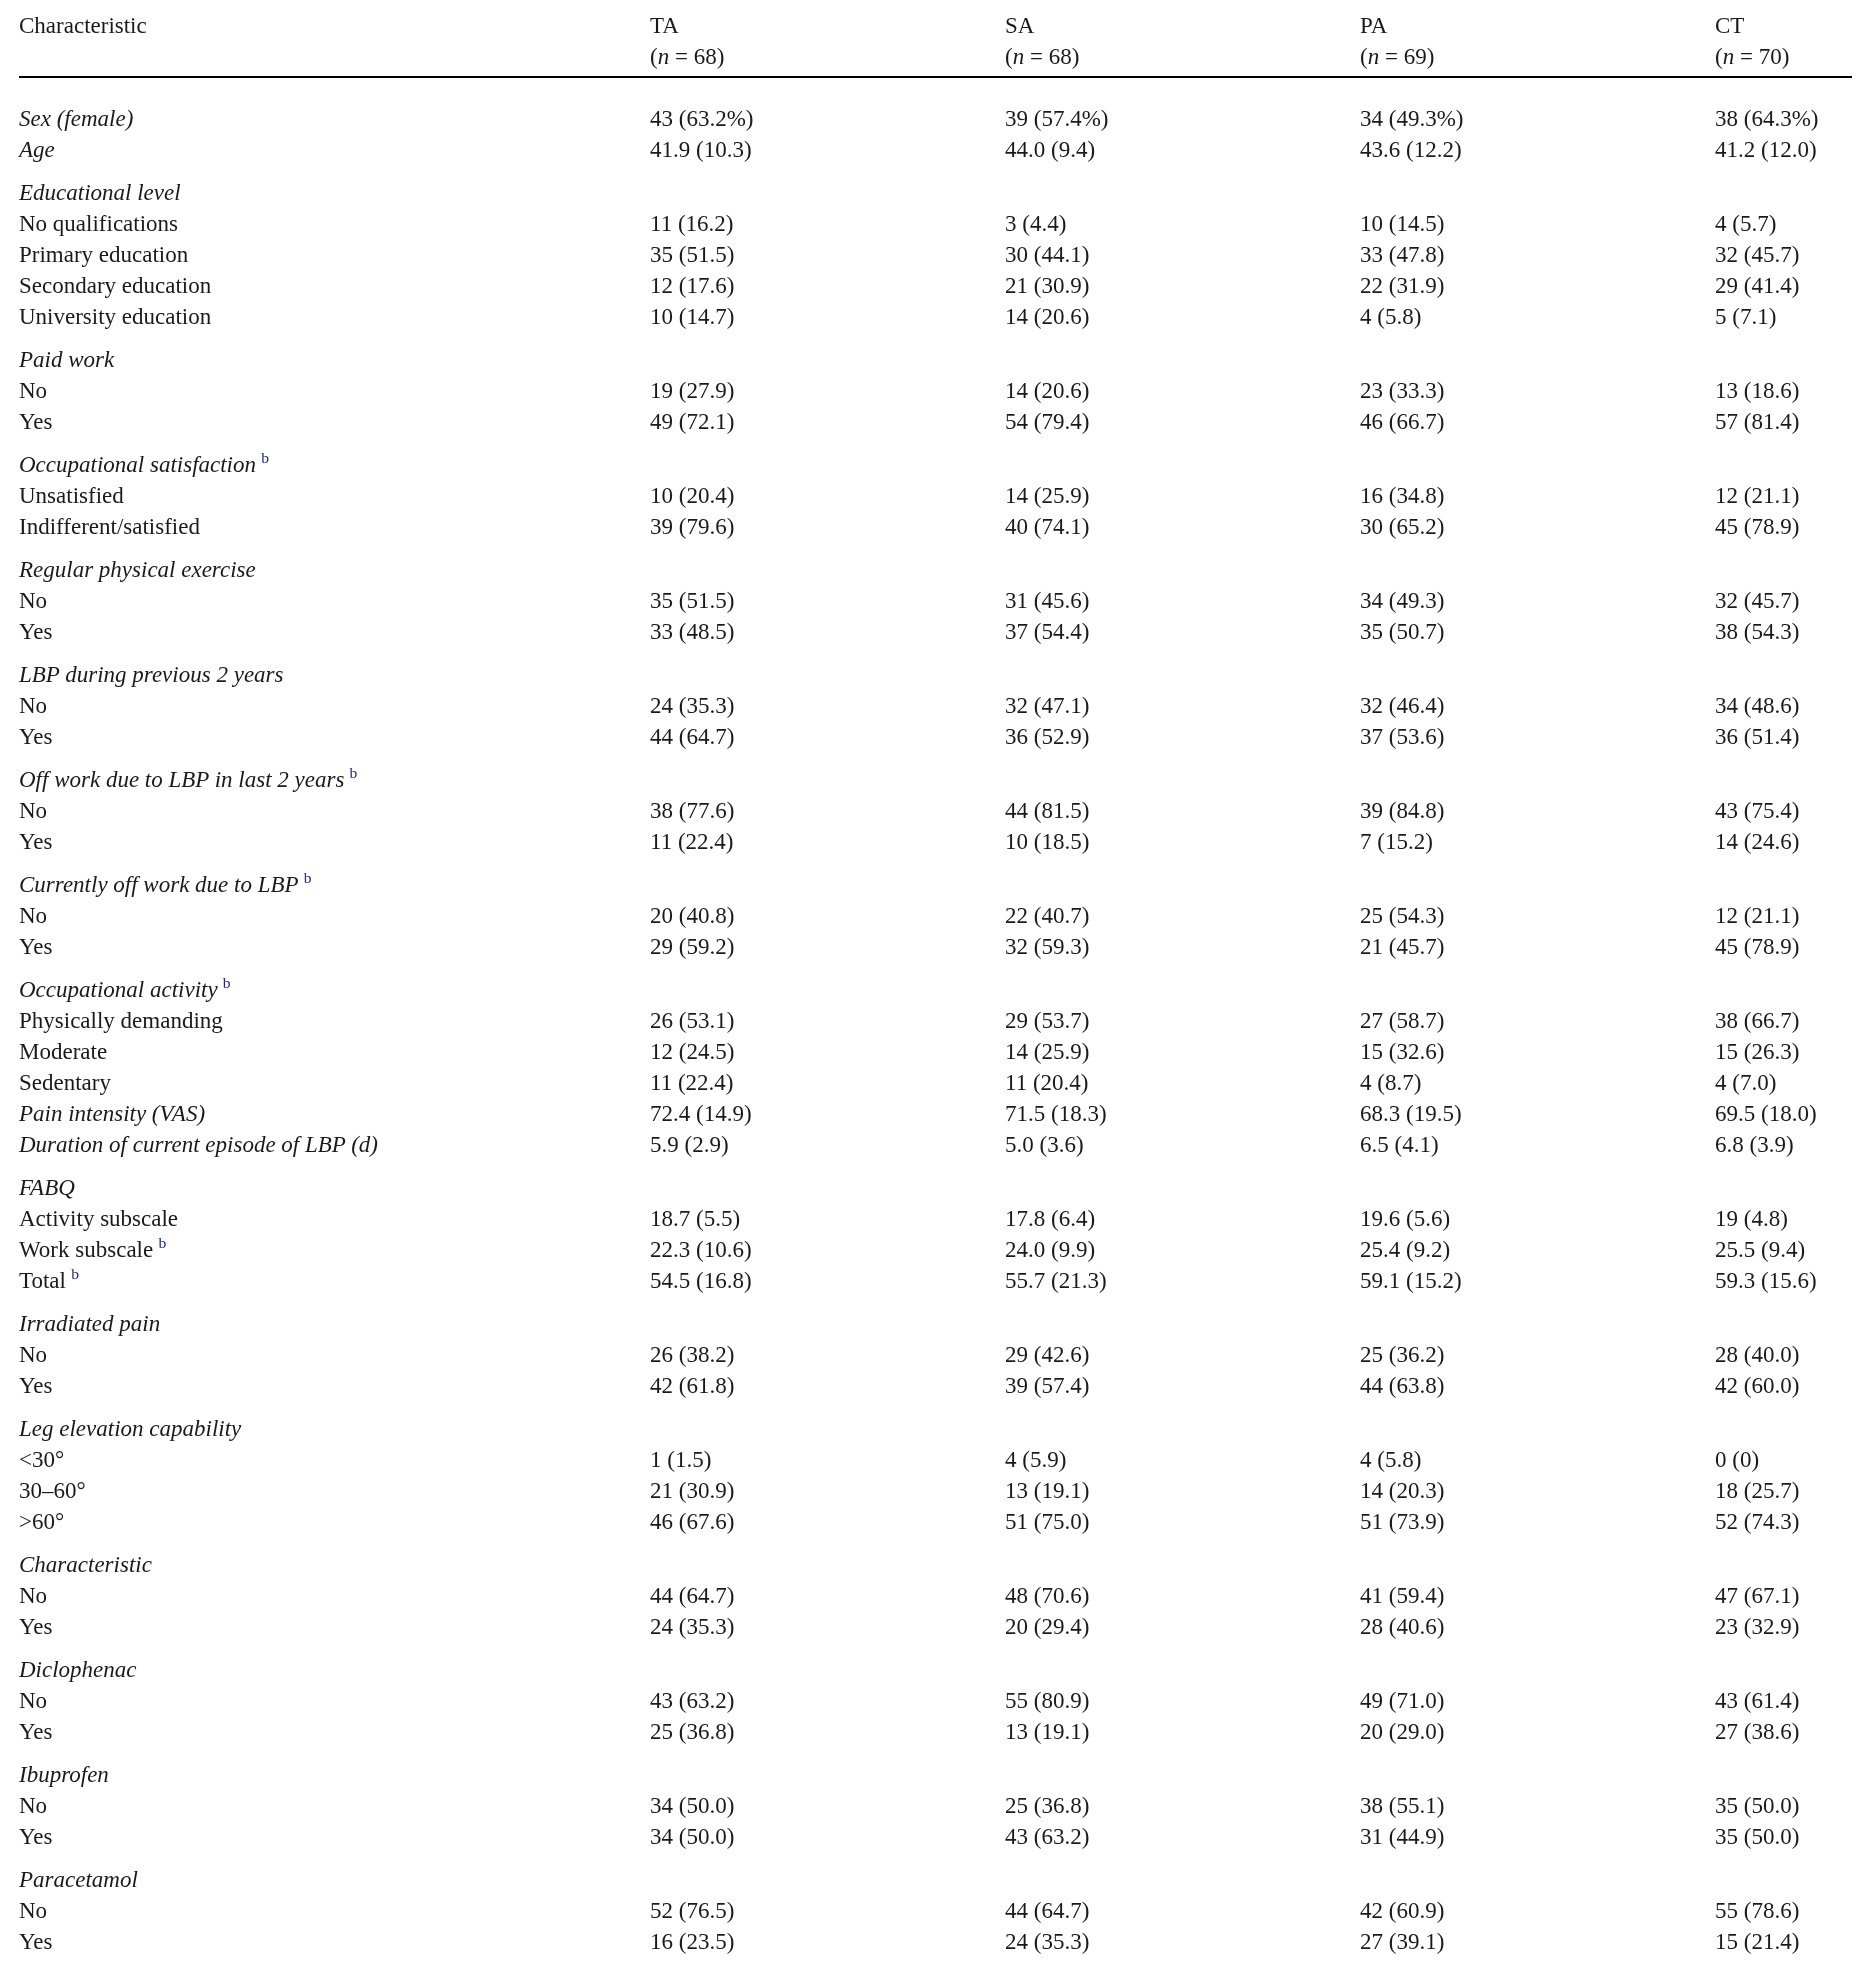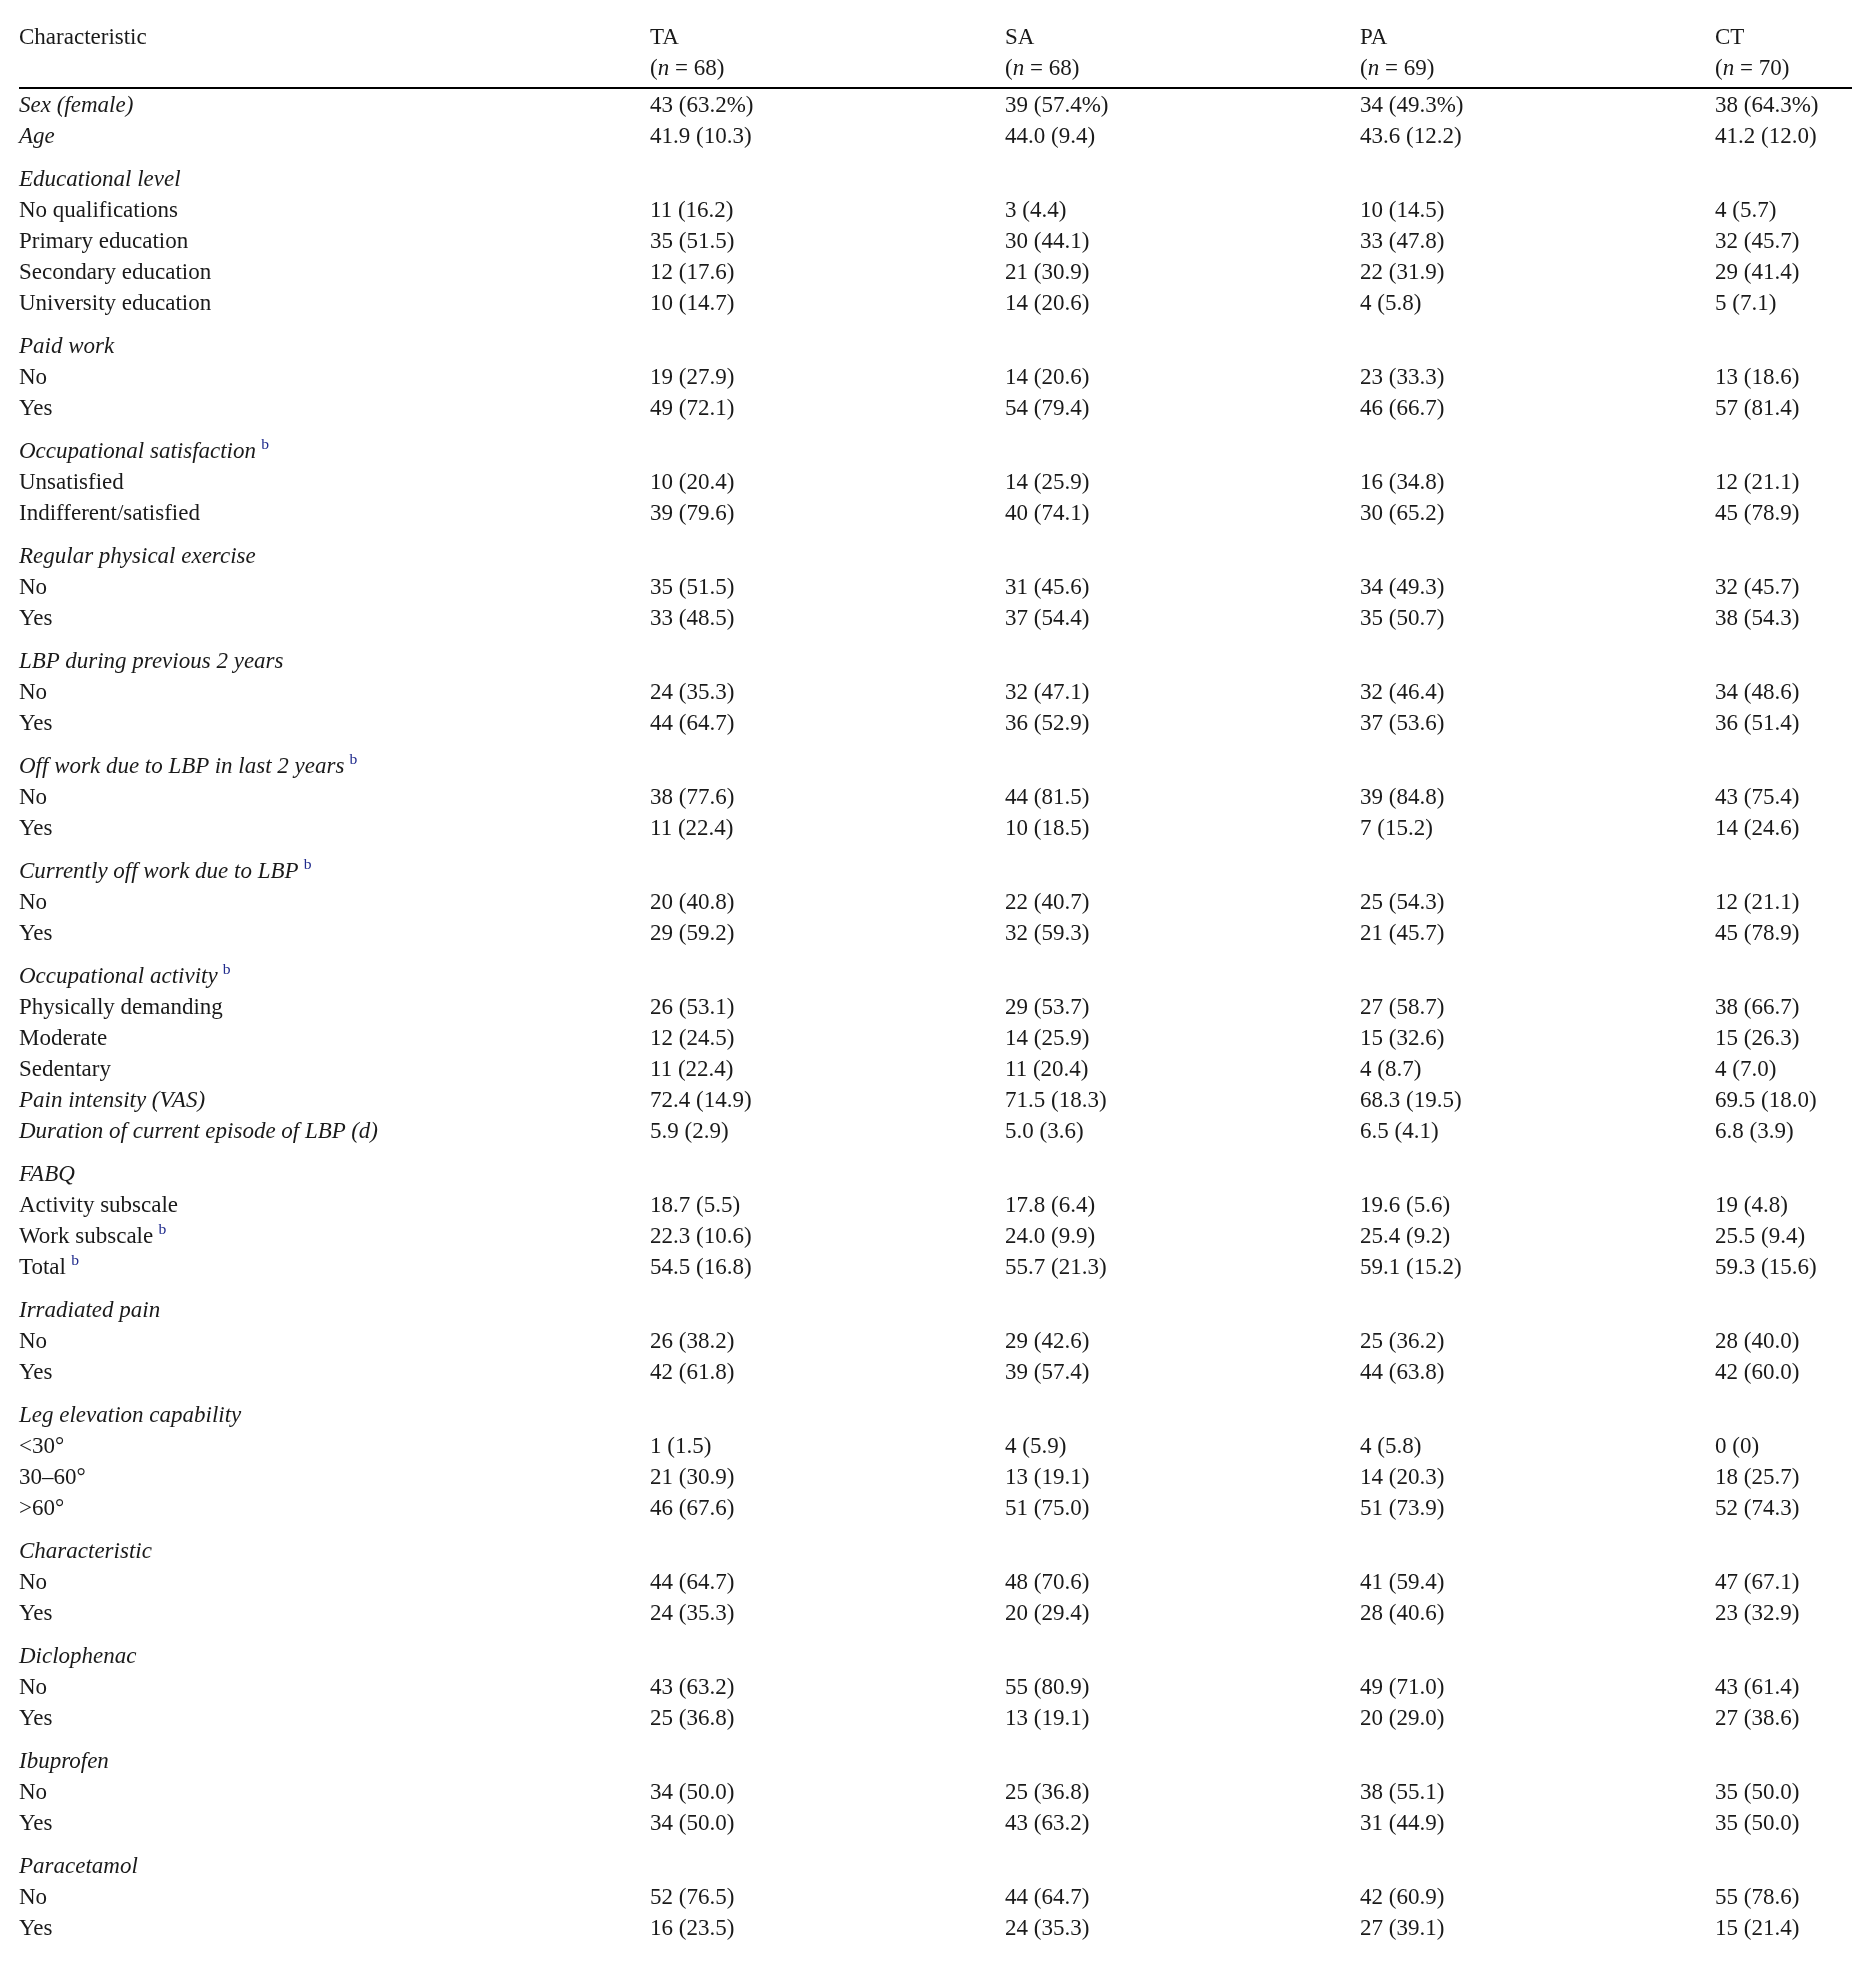--- a/index.html
+++ b/index.html
@@ -11,21 +11,21 @@
       width: 1869px;
       height: 1984px;
       overflow: hidden;
       font-family: "Liberation Serif", "DejaVu Serif", serif;
       color: #1a1a1a;
       font-size: 23px;
     }
     .table-wrap {
       position: absolute;
       left: 19px;
-      top: 21px;
+      top: 10px;
       width: 1831px;
     }
     table {
       border-collapse: collapse;
       width: 100%;
       table-layout: fixed;
     }
     col.c0 { width: 631px; }
     col.c1 { width: 355px; }
     col.c2 { width: 355px; }
@@ -43,21 +43,21 @@
     }
     th .n-label { display: block; }
     th .n-label i { font-style: italic; }
     td {
       padding: 0;
       line-height: 31px;
       height: 31px;
       white-space: nowrap;
       vertical-align: top;
     }
-    tr.first-body td { padding-top: 0; }
+    tr.first-body td { padding-top: 25px; }
     tr.heading td { padding-top: 12px; margin-left: 28px; }
     .italic { font-style: italic; }
     sup.fn {
       color: #1f2a8c;
       font-size: 15.6px;
       font-style: normal;
       vertical-align: 8.6px;
       line-height: 0;
       margin-left: 5.2px;
     }

